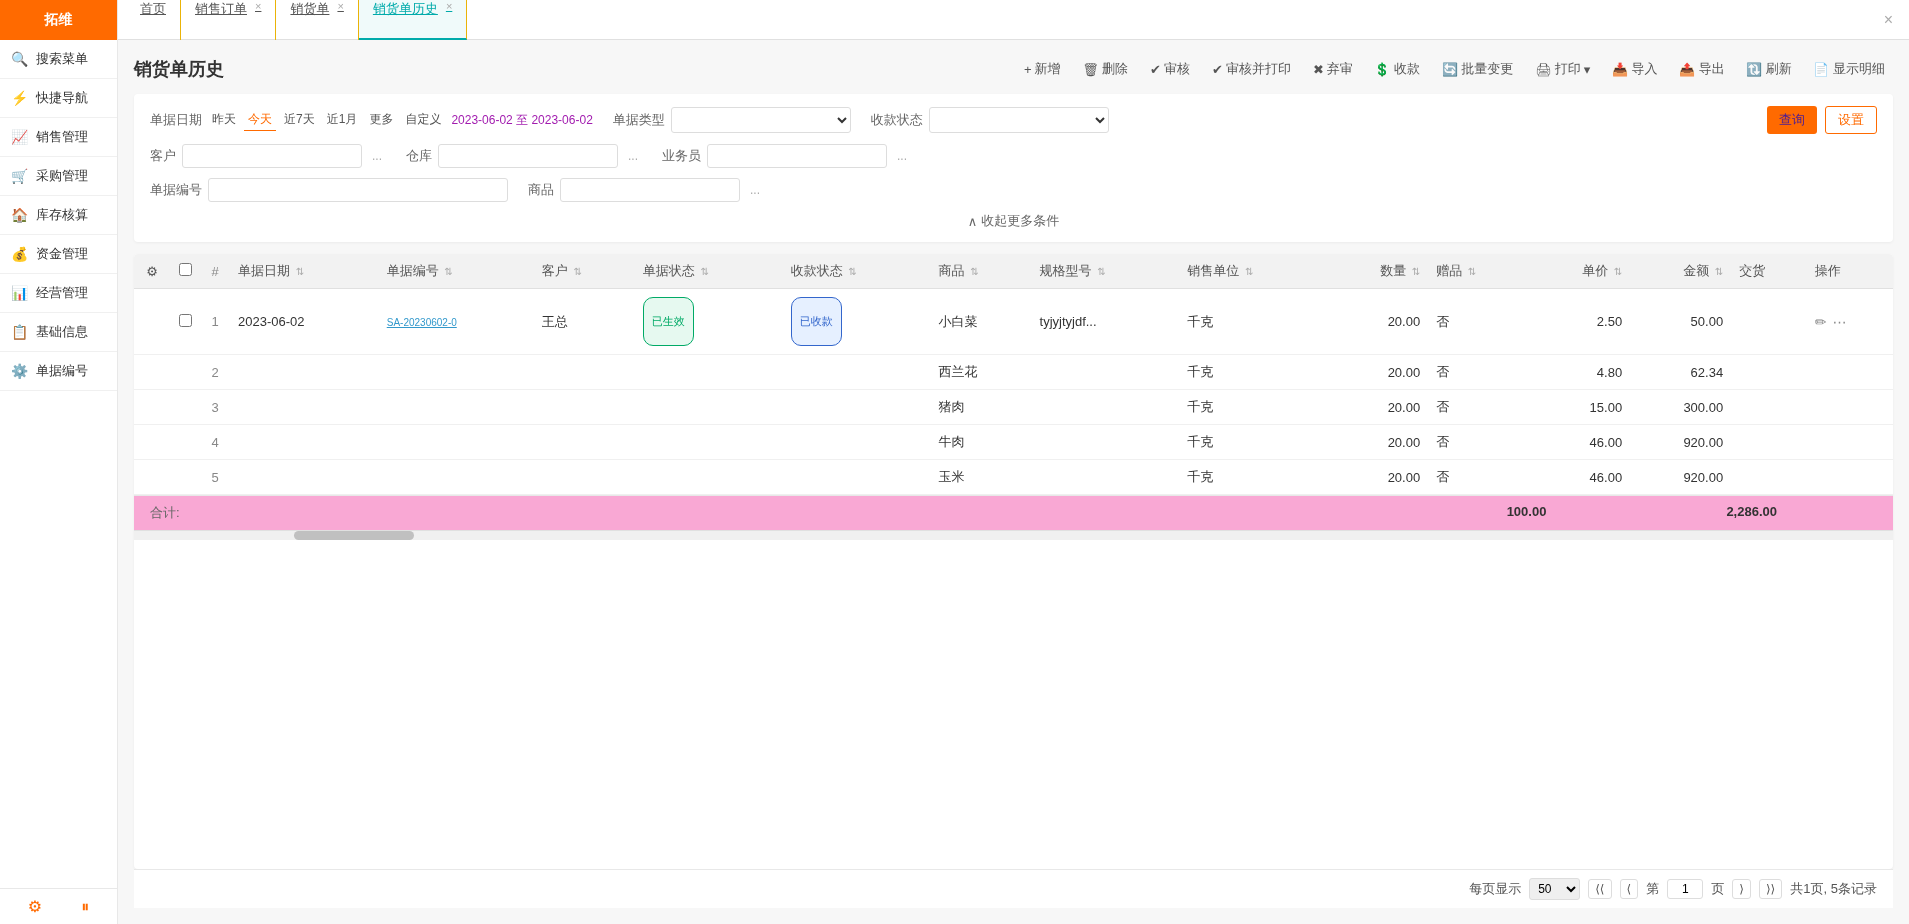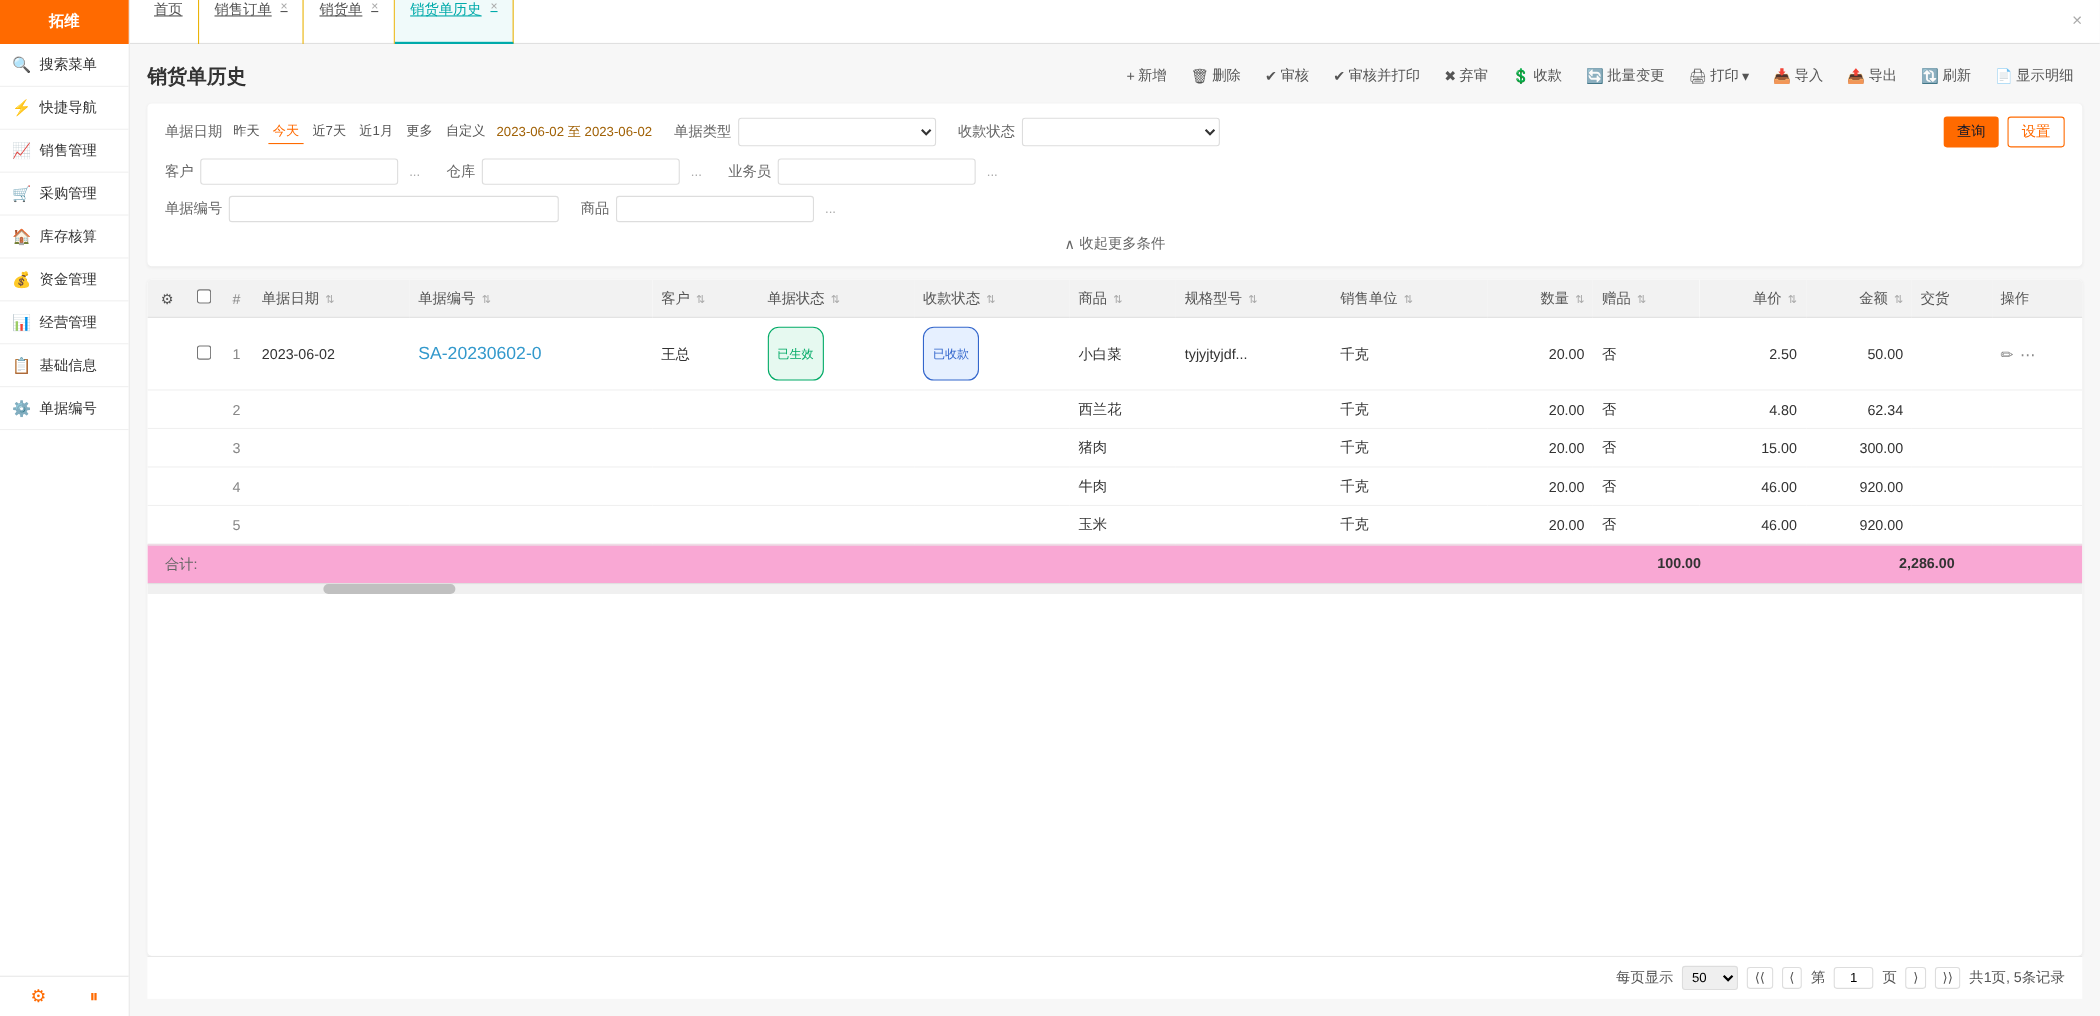--- a/index.html
+++ b/index.html
@@ -114,21 +114,21 @@
       align-items: center;
       gap: 3px;
       padding: 4px 8px;
       border: none;
       background: none;
       cursor: pointer;
       color: #555;
       font-size: 12px;
     }
     .toolbar-btn .t-icon { font-size: 13px; }
-    .btn-primary { background: #ff6a00; color: #0f172a; border-radius: 3px; padding: 4px 12px; border: none; cursor: pointer; font-size: 13px; }
+    .btn-primary { background: #ff6a00; color: #4c1d95; border-radius: 3px; padding: 4px 12px; border: none; cursor: pointer; font-size: 13px; }
     .btn-outline-orange { background: #fff; color: #ff6a00; border: 1px solid #ff6a00; border-radius: 3px; padding: 4px 12px; cursor: pointer; font-size: 13px; }
 
     
     .filter-area {
       background: #fff;
       padding: 12px 16px;
       border-radius: 4px;
       margin-bottom: 12px;
       box-shadow: 0 1px 3px rgba(0,0,0,0.05);
     }
@@ -216,21 +216,21 @@
     .status-badge {
       display: inline-block;
       padding: 16px 8px;
       border-radius: 10px;
       font-size: 11px;
     }
     .badge-green { background: #e6f9f0; color: #00aa66; border: 1px solid #00aa66; }
     .badge-blue { background: #e6f0ff; color: #3366cc; border: 1px solid #3366cc; }
     .action-icons { display: flex; gap: 6px; }
     .action-icon { color: #888; cursor: pointer; font-size: 14px; }
-    .link-text { color: #3399cc; cursor: pointer; font-size: 16px; }
+    .link-text { color: #3399cc; cursor: pointer; text-decoration: underline; font-size: 10px; }
 
     
     .table-footer {
       background: #f9a8d4;
       border-top: 1px solid #e8e8e8;
       padding: 8px 16px;
       display: flex;
       gap: 20px;
       font-size: 13px;
     }
@@ -425,21 +425,21 @@
           <span class="filter-label">单据日期</span>
           <div class="date-shortcuts">
             <span class="date-shortcut">昨天</span>
             <span class="date-shortcut active">今天</span>
             <span class="date-shortcut">近7天</span>
             <span class="date-shortcut">近1月</span>
             <span class="date-shortcut">更多</span>
             <span class="date-shortcut">自定义</span>
           </div>
           <div class="date-range">
-            <span style="font-size:12px;color:#a16207;">2023-06-02 至 2023-06-02</span>
+            <span style="font-size:12px;color:#a21caf;">2023-06-02 至 2023-06-02</span>
           </div>
         </div>
         <div class="filter-group">
           <span class="filter-label">单据类型</span>
           <select class="filter-select">
             <option value=""></option>
           </select>
         </div>
         <div class="filter-group">
           <span class="filter-label">收款状态</span>

